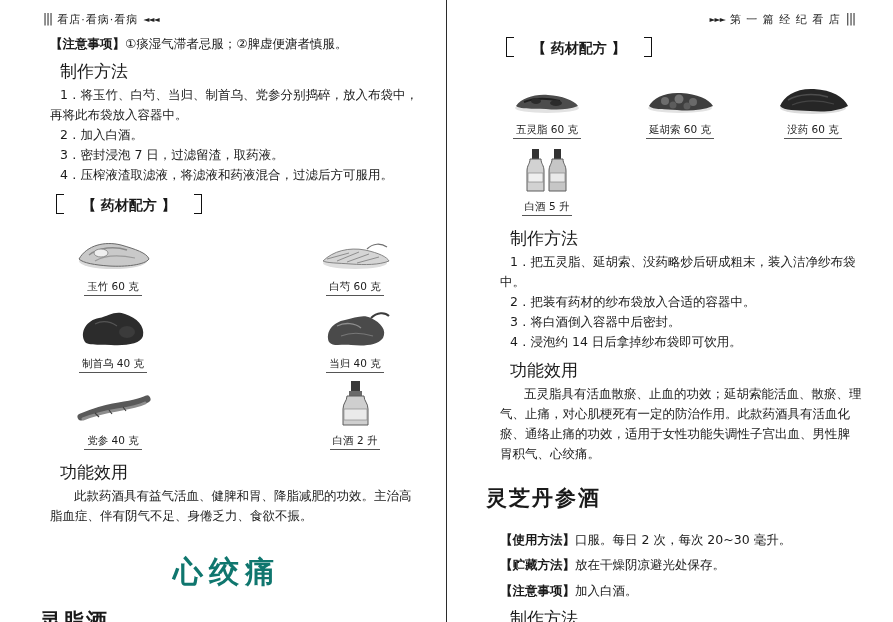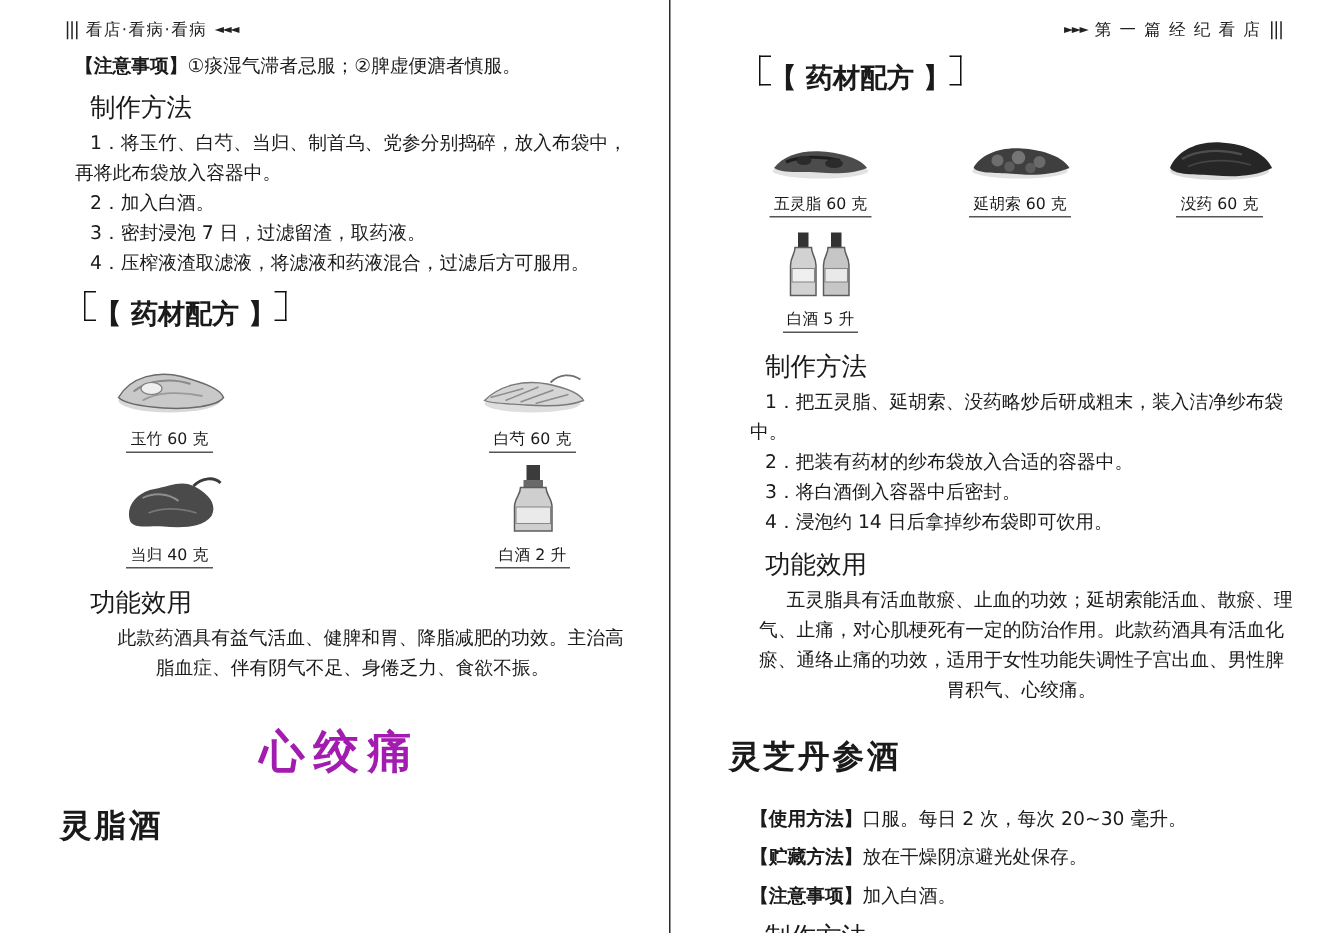--- a/index.html
+++ b/index.html
@@ -77,31 +77,30 @@
     font-size: 12.5px;
     line-height: 1.6;
     margin: 0 0 0 16px;
     text-indent: 10px;
   }
   .para {
     font-size: 12.5px;
     line-height: 1.6;
     margin: 2px 0 0 16px;
     text-indent: 24px;
-    text-align: center;
   }
 
   
   .bracket-head {
     position: relative;
     display: inline-block;
-    font-size: 18px;
+    font-size: 14px;
     font-weight: bold;
     margin: 10px 0 4px 22px;
-    padding: 2px 7px;
+    padding: 2px 26px;
   }
   .bracket-head::before,
   .bracket-head::after {
     content: "";
     position: absolute;
     top: -1px;
     width: 7px;
     height: 18px;
     border-top: 1.6px solid #111;
     border-bottom: 1.6px solid #111;
@@ -138,21 +137,21 @@
   }
 
   
   .chapter-title {
     font-size: 30px;
     font-weight: bold;
     text-align: center;
     letter-spacing: 6px;
     margin: 26px 0 10px 0;
     font-family: "DejaVu Serif", "Liberation Serif", serif;
-    color: #a21caf;
+    color: #0f766e;
   }
   .recipe-title {
     font-size: 21px;
     font-weight: bold;
     margin: 14px 0 8px 6px;
     letter-spacing: 2px;
     font-family: "DejaVu Sans", "Liberation Sans", sans-serif;
   }
   .recipe-title.right-col { margin-left: 2px; margin-top: 20px; }
   .spacer-4 { height: 4px; }
@@ -204,33 +203,53 @@
           <svg width="96" height="50" viewBox="0 0 96 50">
             <ellipse cx="48" cy="38" rx="32" ry="6" fill="#dedede"></ellipse>
             <path d="M16 36 C26 26 42 22 58 25 C72 28 80 32 82 36 C72 40 58 40 44 39 C30 38 20 38 16 36 Z" fill="#d5d5d5" stroke="#7a7a7a" stroke-width="0.9"></path>
             <path d="M20 34 L42 28 M30 36 L52 27 M40 37 L62 29 M50 38 L72 32" stroke="#8d8d8d" stroke-width="1"></path>
             <path d="M60 24 C66 18 74 18 80 22" stroke="#6f6f6f" fill="none" stroke-width="1.2"></path>
           </svg>
         </div>
         <div><span class="ing-cap"><span>白芍</span> <span>60 克</span></span></div>
       </div>
 
+      <div class="ing">
+        <div class="ing-img">
+          <svg width="96" height="50" viewBox="0 0 96 50">
+            <path d="M20 40 C14 30 22 18 34 16 C44 14 50 8 60 12 C72 16 80 24 78 34 C76 42 60 44 46 43 C34 42 24 44 20 40 Z" fill="#2c2c2c"></path>
+            <path d="M30 22 C38 18 46 20 52 24" stroke="#555" fill="none" stroke-width="1.2"></path>
+            <ellipse cx="62" cy="30" rx="8" ry="6" fill="#3b3b3b"></ellipse>
+          </svg>
+        </div>
+        <div><span class="ing-cap"><span>制首乌</span> <span>40 克</span></span></div>
+      </div>
 
       <div class="ing">
         <div class="ing-img">
           <svg width="96" height="50" viewBox="0 0 96 50">
             <path d="M22 40 C18 30 26 20 38 18 C48 16 56 12 64 16 C74 21 80 28 76 36 C70 44 56 44 44 43 C34 42 26 45 22 40 Z" fill="#4a4a4a"></path>
             <path d="M30 24 C38 20 48 21 54 26" stroke="#8e8e8e" fill="none" stroke-width="1.3"></path>
             <path d="M34 34 C44 30 56 31 66 34" stroke="#777" fill="none" stroke-width="1.1"></path>
             <path d="M64 16 C70 10 78 10 82 14" stroke="#3b3b3b" fill="none" stroke-width="2"></path>
           </svg>
         </div>
         <div><span class="ing-cap"><span>当归</span> <span>40 克</span></span></div>
       </div>
 
+      <div class="ing">
+        <div class="ing-img">
+          <svg width="96" height="50" viewBox="0 0 96 50">
+            <path d="M16 38 C26 34 36 30 48 28 C62 26 74 24 82 20" stroke="#595959" stroke-width="7" fill="none" stroke-linecap="round"></path>
+            <path d="M18 40 C28 36 40 33 52 31 C64 29 74 27 80 24" stroke="#8d8d8d" stroke-width="3" fill="none" stroke-linecap="round"></path>
+            <path d="M30 34 L34 38 M44 31 L47 35 M58 28 L61 32" stroke="#3f3f3f" stroke-width="1.2"></path>
+          </svg>
+        </div>
+        <div><span class="ing-cap"><span>党参</span> <span>40 克</span></span></div>
+      </div>
 
       <div class="ing">
         <div class="ing-img">
           <svg width="96" height="52" viewBox="0 0 96 52">
             <rect x="44" y="4" width="9" height="12" fill="#3b3b3b"></rect>
             <rect x="42" y="14" width="13" height="5" fill="#6a6a6a"></rect>
             <path d="M40 19 C40 24 36 26 36 32 L36 48 L61 48 L61 32 C61 26 57 24 57 19 Z" fill="#cfcfcf" stroke="#5c5c5c" stroke-width="1"></path>
             <rect x="37" y="32" width="23" height="11" fill="#eaeaea" stroke="#8a8a8a" stroke-width="0.7"></rect>
           </svg>
         </div>

